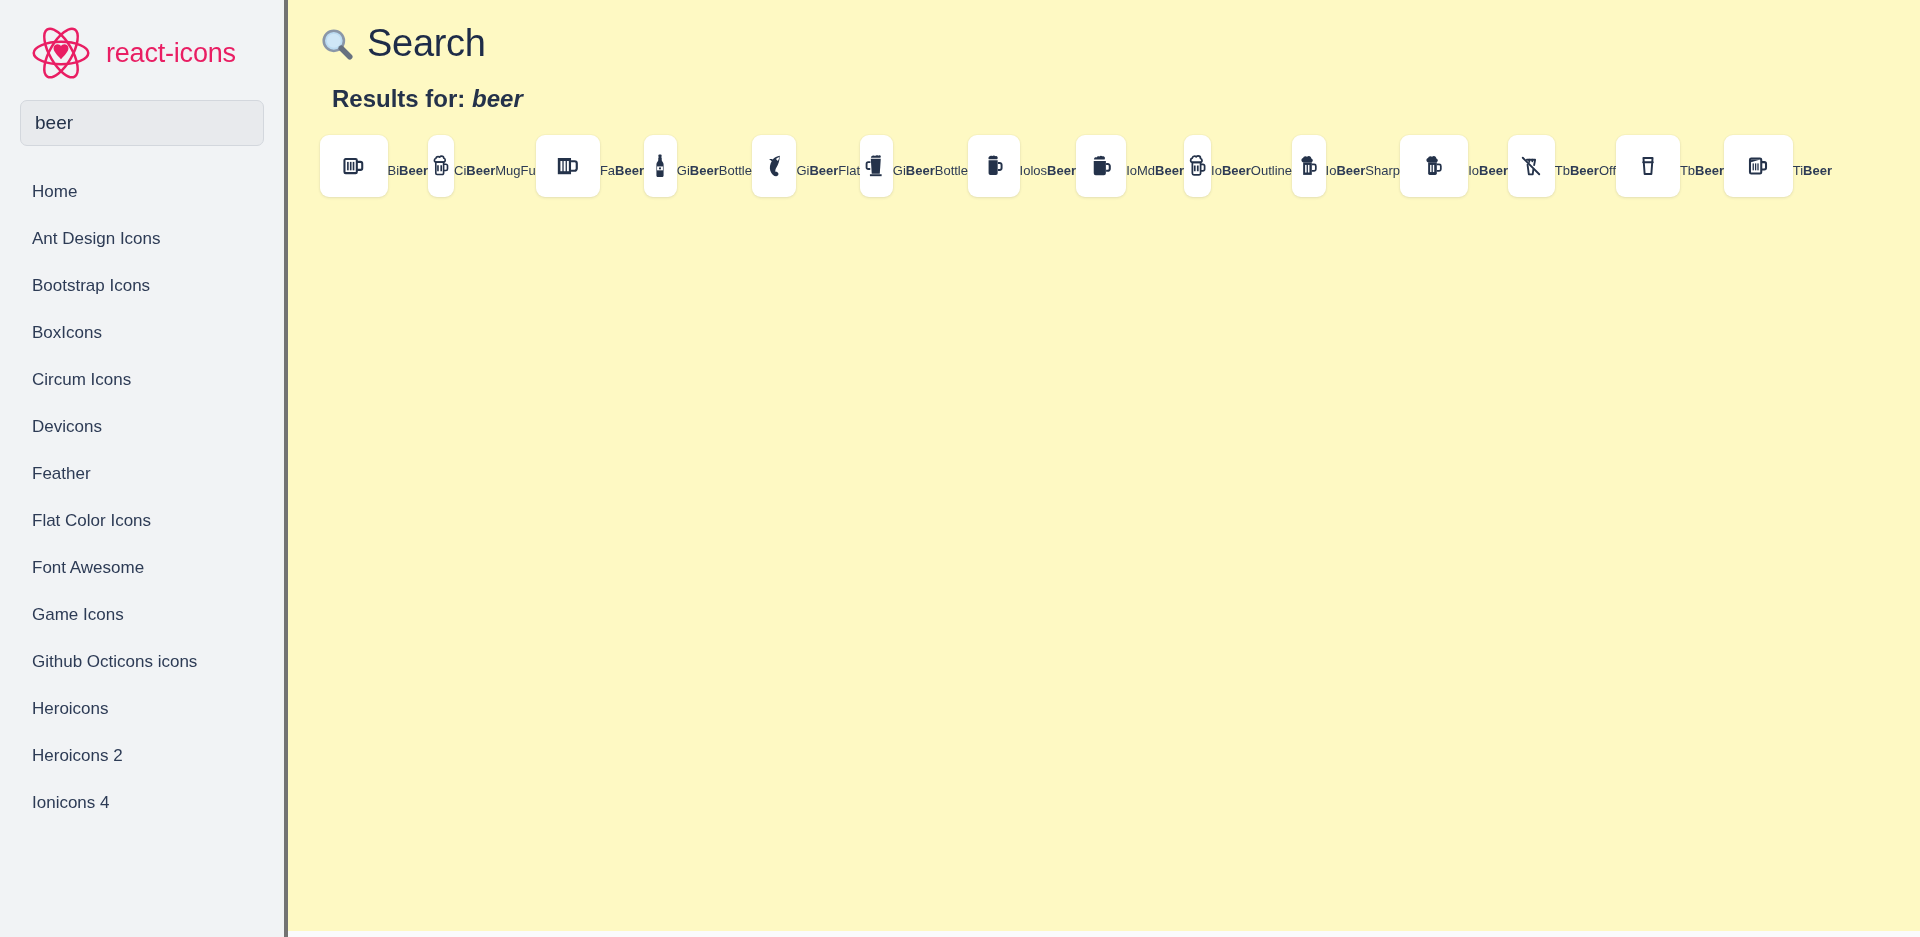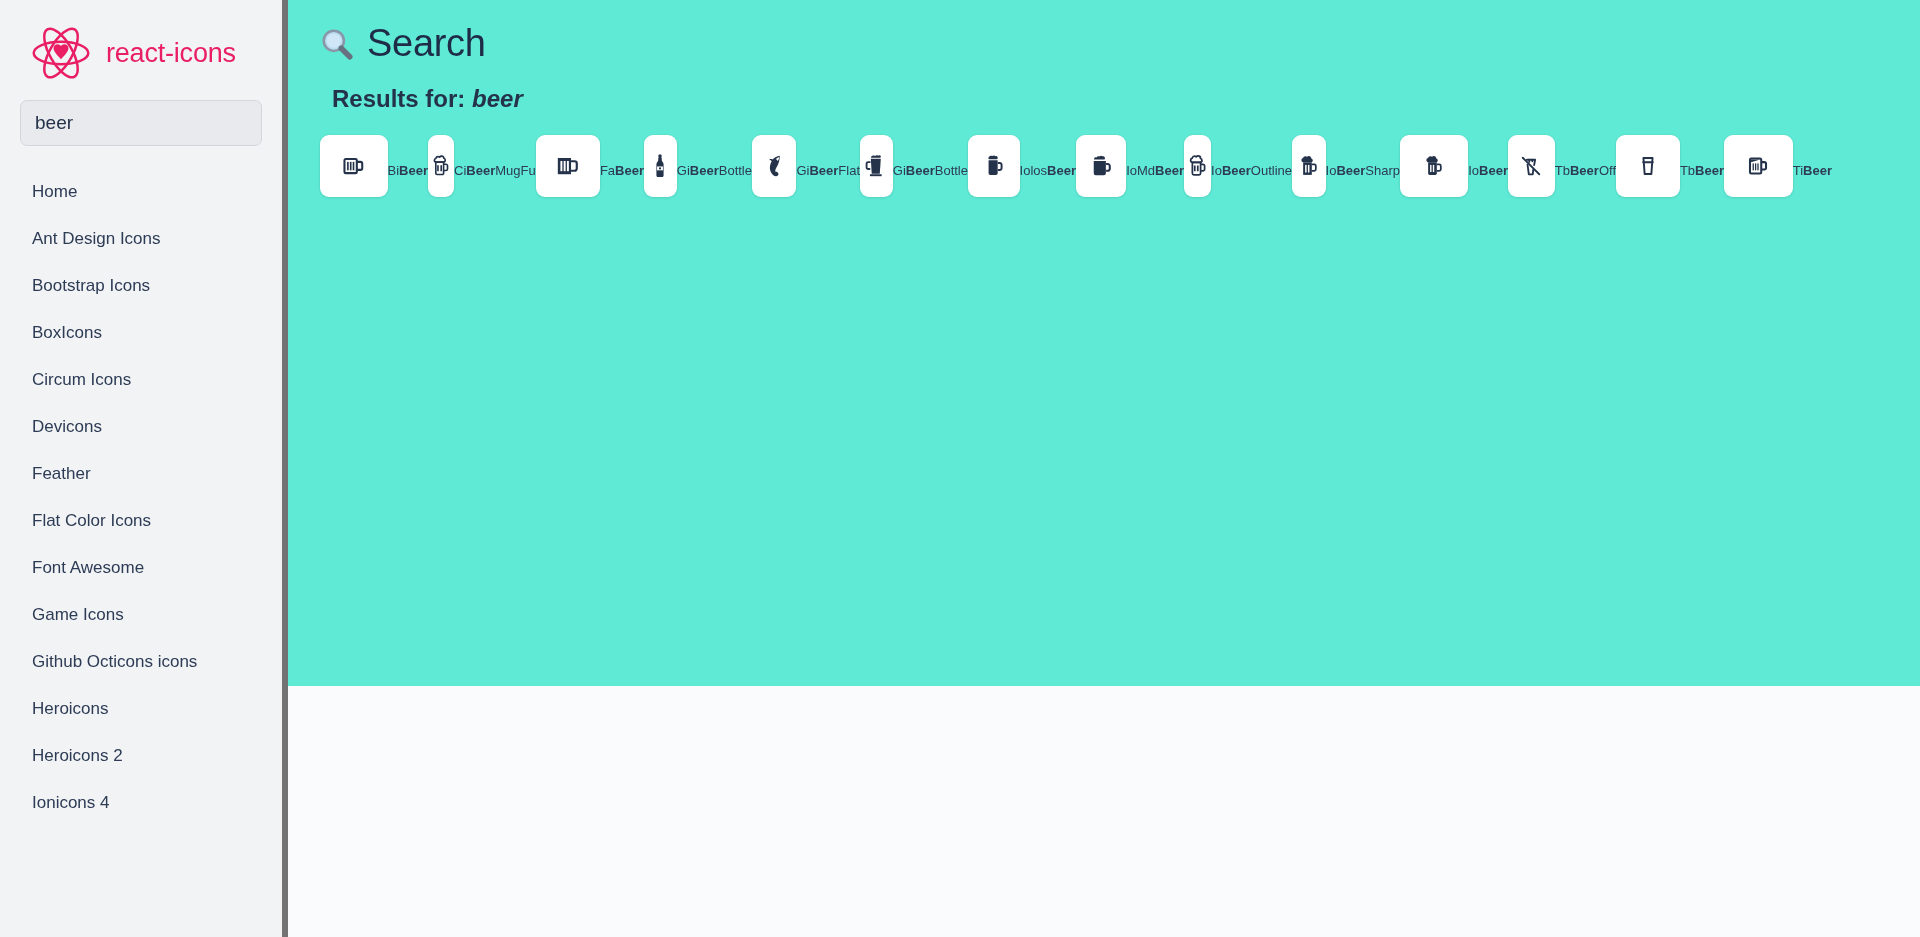--- a/index.html
+++ b/index.html
@@ -11,21 +11,21 @@
     background: #fafbfc;
   }
   .app { display: flex; width: 1920px; height: 937px; }
 
   
   .sidebar {
     width: 288px;
     flex: 0 0 288px;
     height: 937px;
     background: #f1f3f5;
-    border-right: 6px solid #737373;
+    border-right: 4px solid #737373;
     padding: 0 0 0 0;
     overflow: hidden;
   }
   .brand {
     display: flex;
     align-items: center;
     gap: 14px;
     padding: 22px 0 16px 30px;
   }
   .brand-logo { width: 62px; height: 62px; flex: 0 0 62px; display: block; }
@@ -56,22 +56,22 @@
     color: #2d3b55;
     text-decoration: none;
     line-height: 29px;
     white-space: nowrap;
     cursor: pointer;
   }
 
   
   .main {
     flex: 1 1 auto;
-    height: 686px;
-    background: #5eead4;
+    height: 931px;
+    background: #fef9c3;
     padding: 18px 40px 0 32px;
     overflow: hidden;
   }
   .page-title {
     display: flex;
     align-items: center;
     gap: 13px;
     font-size: 38px;
     font-weight: normal;
     color: #1e2c48;

